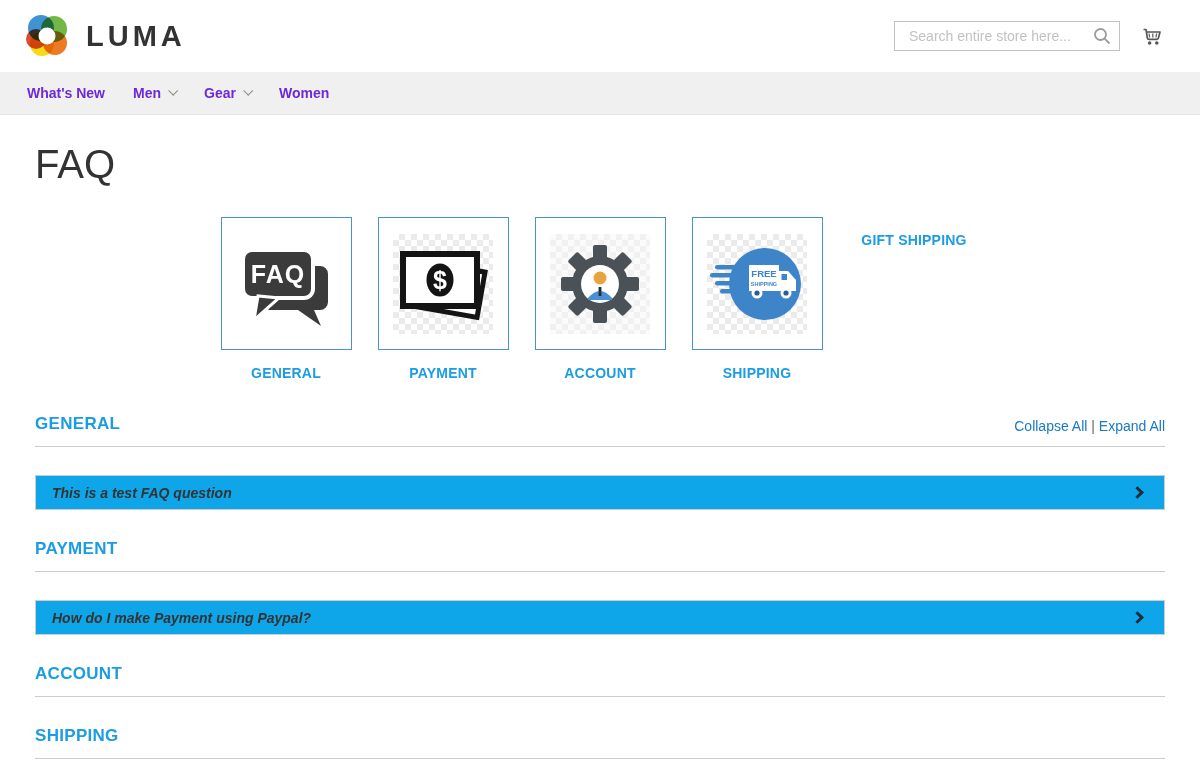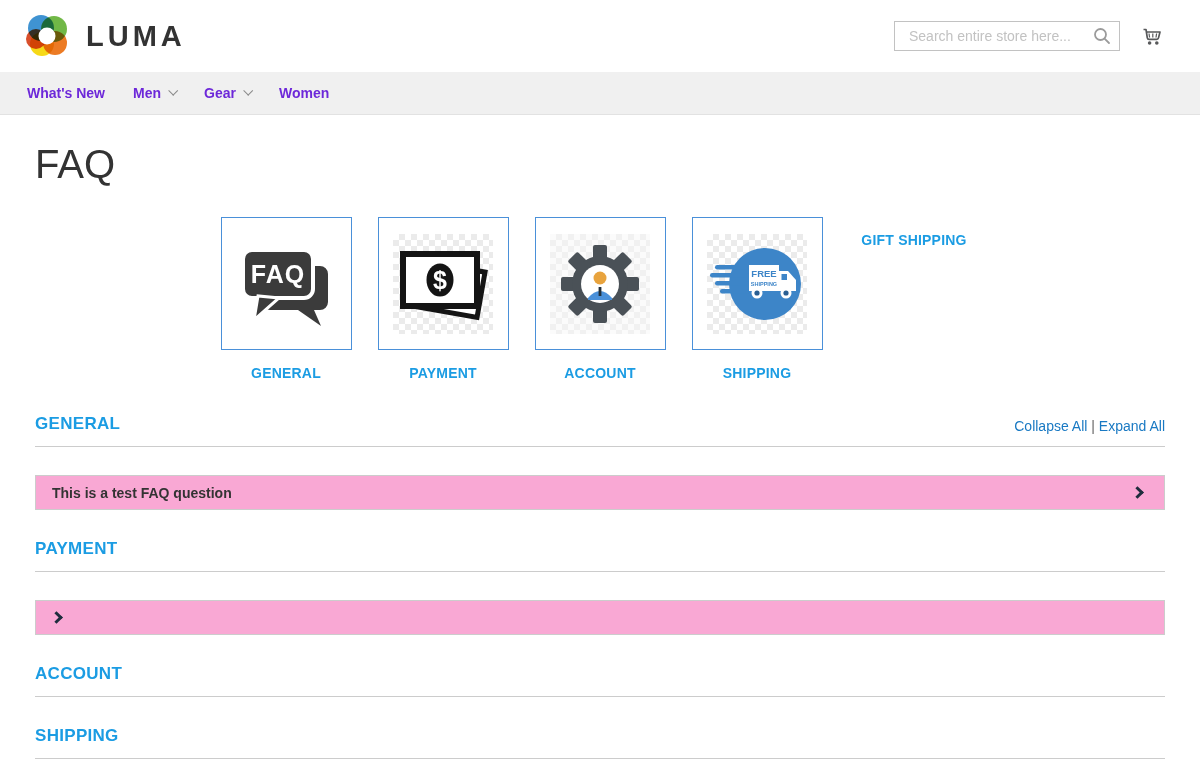--- a/index.html
+++ b/index.html
@@ -36,21 +36,21 @@
   .checker-light { background-image:conic-gradient(#f1f1f1 25%, #fbfbfb 25% 50%, #f1f1f1 50% 75%, #fbfbfb 75%); background-size:12px 12px; }
   .card-label { margin-top:15px; text-align:center; font-size:14px; font-weight:700; color:#1b9ce3; letter-spacing:0.2px; }
 
   
   .sections { margin-top:33px; padding:0 7px; }
   .faq-section { margin-bottom:29px; }
   .section-head { display:flex; justify-content:space-between; align-items:flex-end; border-bottom:1px solid #cccccc; padding-bottom:12px; }
   .section-title { font-size:17px; font-weight:700; color:#1b9ce3; letter-spacing:0.3px; }
   .acc-toolbar { font-size:14px; color:#666; }
   .acc-toolbar a { color:#1979c3; text-decoration:none; cursor:pointer;margin-top:36px; }
-  .accordion-item { margin-top:28px; background:#f9a8d4; border:1px solid #cccccc; height:35px; display:flex; align-items:center; justify-content:space-between; padding:0 16px; cursor:pointer; }
+  .accordion-item { margin-top:28px; background:#0ea5e9; border:1px solid #cccccc; height:35px; display:flex; align-items:center; justify-content:space-between; padding:0 16px; cursor:pointer;font-style:italic; }
   .accordion-item .q-text { font-size:14px; font-weight:700; color:#333; }
   .chev { width:9px; height:9px; border-top:3px solid #1e2d3d; border-right:3px solid #1e2d3d; transform:rotate(45deg); margin-right:6px; }
 </style>
 </head>
 <body>
 
 <header class="page-header">
   <a class="logo">
     <svg viewBox="0 0 46 46">
       <g style="mix-blend-mode:multiply">
@@ -205,20 +205,21 @@
         <span class="q-text">This is a test FAQ question</span>
         <span class="chev"></span>
       </div>
     </section>
 
     <section class="faq-section">
       <div class="section-head">
         <h2 class="section-title">PAYMENT</h2>
       </div>
       <div class="accordion-item">
+        <span class="q-text">How do I make Payment using Paypal?</span>
         <span class="chev"></span>
       </div>
     </section>
 
     <section class="faq-section">
       <div class="section-head">
         <h2 class="section-title">ACCOUNT</h2>
       </div>
     </section>
 

